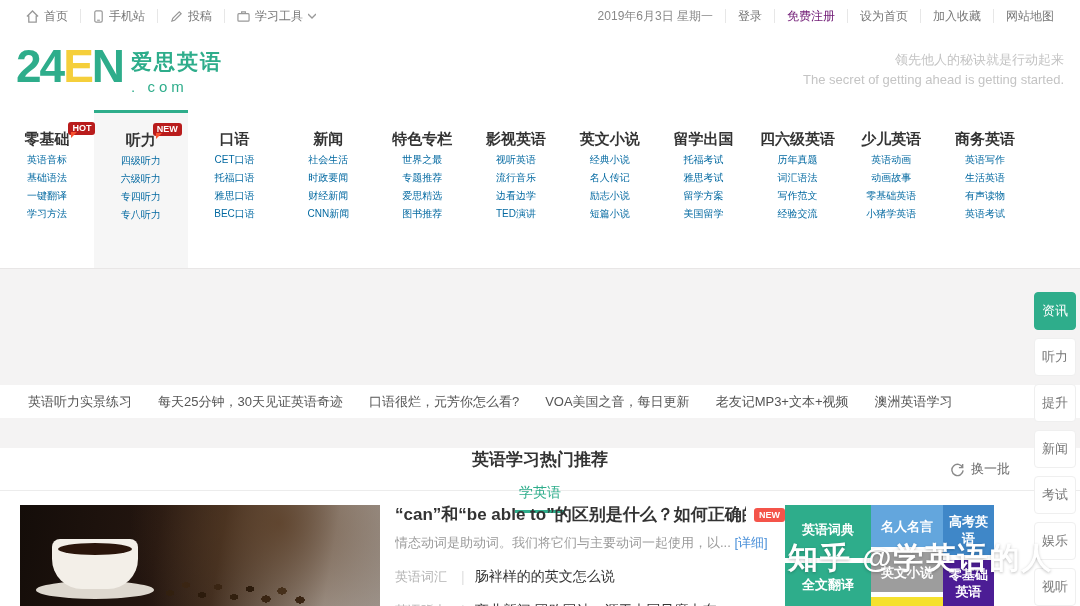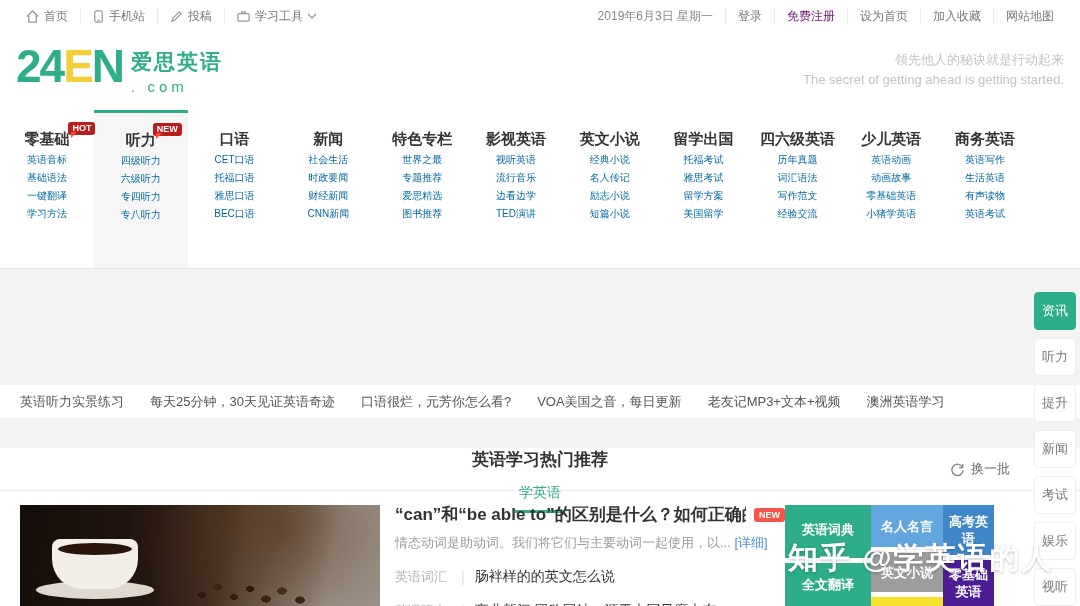--- a/index.html
+++ b/index.html
@@ -40,21 +40,21 @@
   .nav-col.active { background:#f6f6f6; border-top:3px solid #2ead8b; padding-top:0; }
   .nav-head { position:relative; display:inline-block; margin-top:18px; font-size:15px; color:#333; font-weight:600; cursor:pointer; white-space:nowrap; }
   .badge { position:absolute; top:-8px; right:-26px; background:#b91c1c; color:#fff; font-size:9px; font-weight:700; font-style:normal; padding:1px 4px; border-radius:3px; line-height:11px; }
   .badge::after { content:""; position:absolute; left:3px; bottom:-3px; border:3px solid transparent; border-top-color:#f8502e; border-left-color:#f8502e; }
   .nav-sub { display:block; margin-top:4px; font-size:10px; color:#0369a1; text-decoration:none; cursor:pointer; }
 
   
   .band { position:absolute; left:0; top:268px; width:1080px; height:117px; background:#f4f3f3; border-top:1px solid #e8e6e6; }
 
   
-  .quicklinks { position:absolute; left:0; top:385px; width:1080px; height:33px; background:#fff; display:flex; align-items:center; padding-left:20px; gap:26px; }
+  .quicklinks { position:absolute; left:0; top:385px; width:1080px; height:33px; background:#fff; display:flex; align-items:center; padding-left:28px; gap:26px; }
   .quicklinks a { font-size:13px; color:#555; text-decoration:none; white-space:nowrap; cursor:pointer; }
 
   
   .card { position:absolute; left:0; top:448px; width:1080px; height:158px; background:#fff; }
   .card-head { position:relative; height:42px; display:flex; align-items:center; padding:0 20px;flex-direction:column; }
   .flame { margin:0 10px 0 8px; }
   .card-title { font-size:17px; font-weight:700; color:#333; }
   .chev { margin:0 10px; color:#bbb; }
   .card-tab { position:relative; font-size:14px; color:#2ead8b; height:42px; line-height:42px; cursor:pointer; }
   .card-tab::after { content:""; position:absolute; left:-4px; right:-4px; bottom:0; height:3px; background:#2ead8b; }

